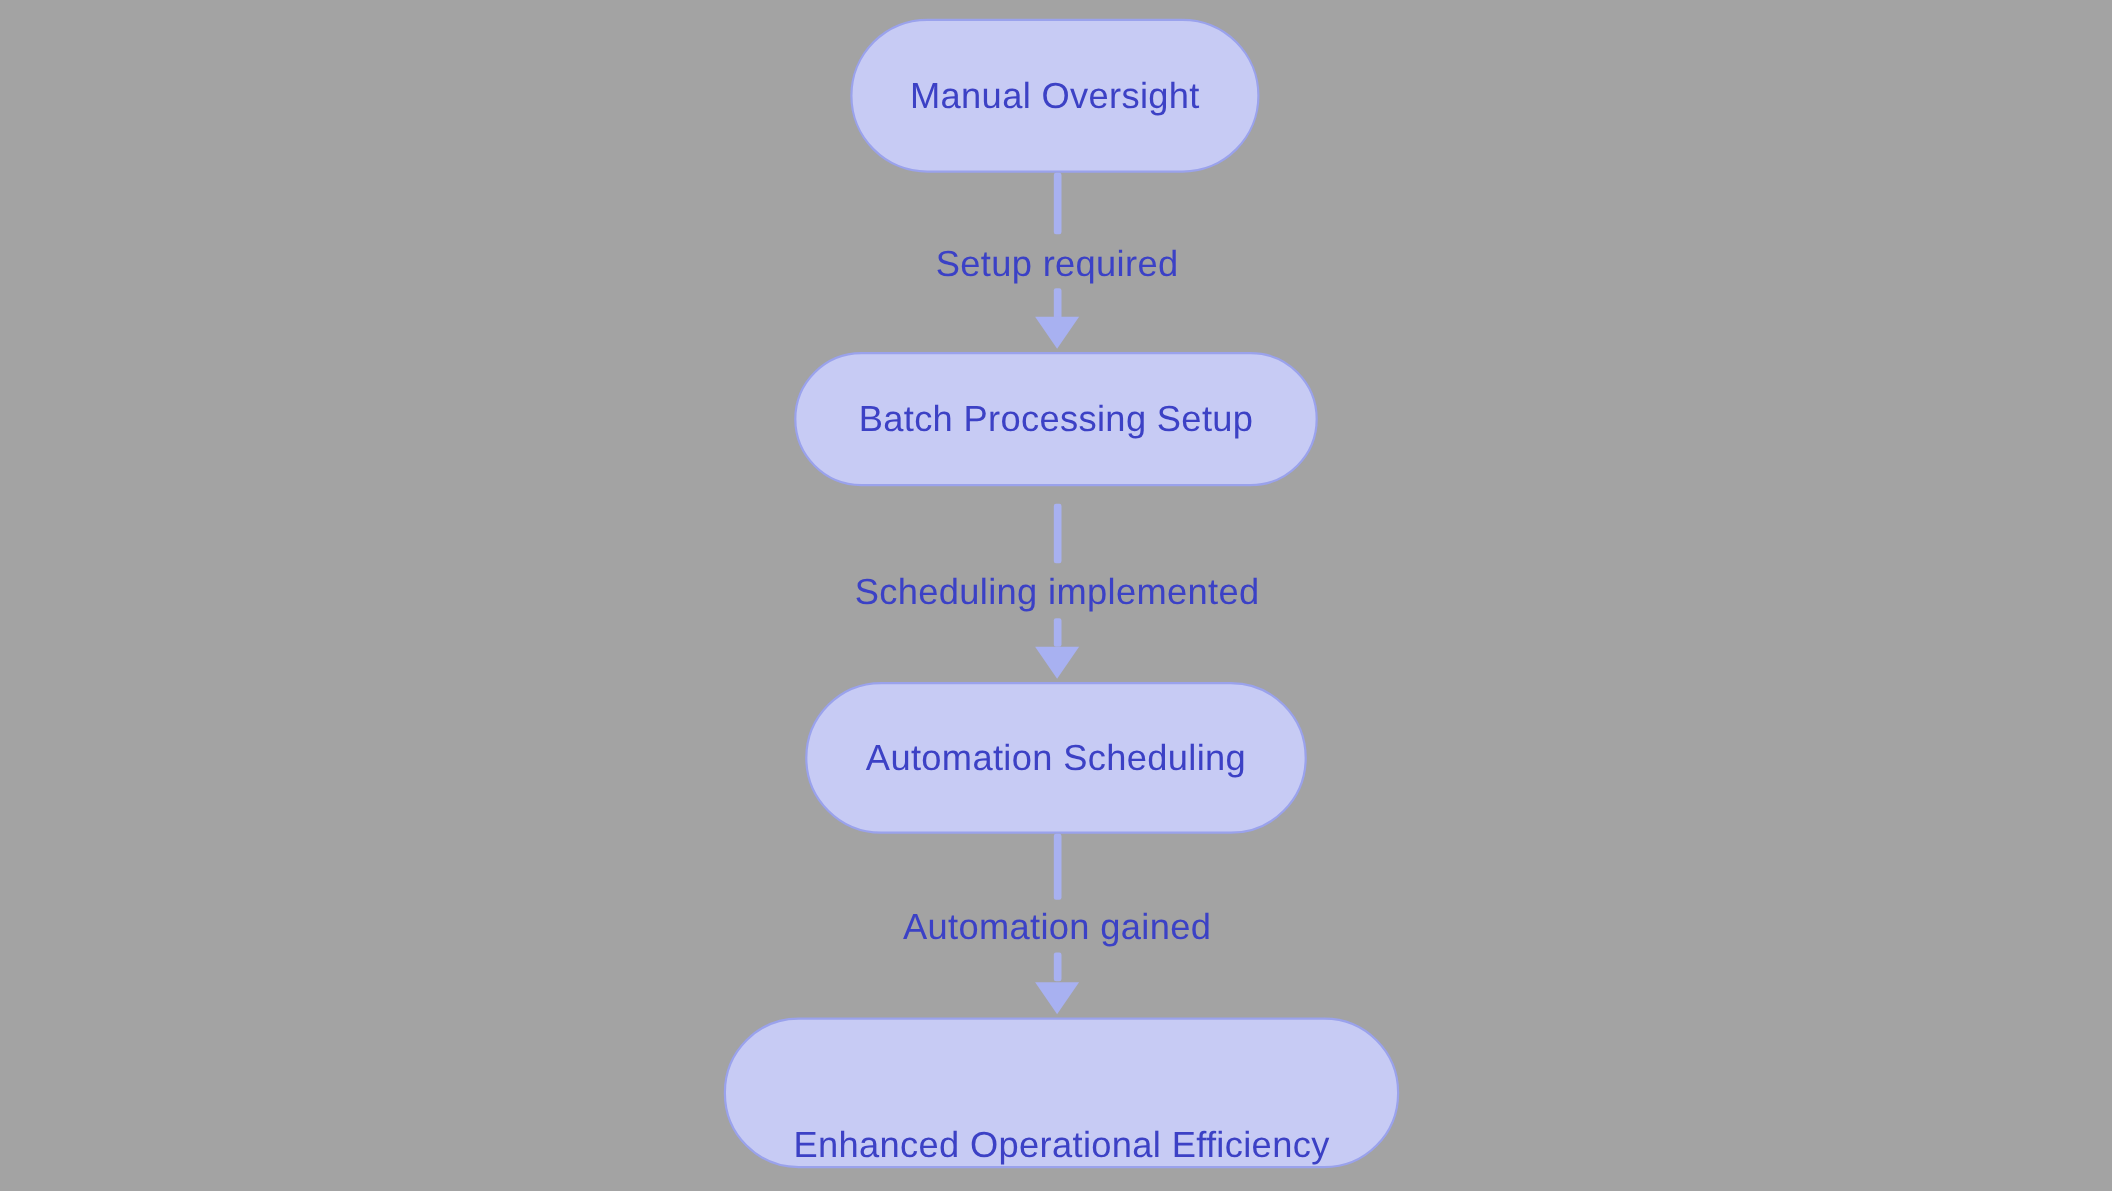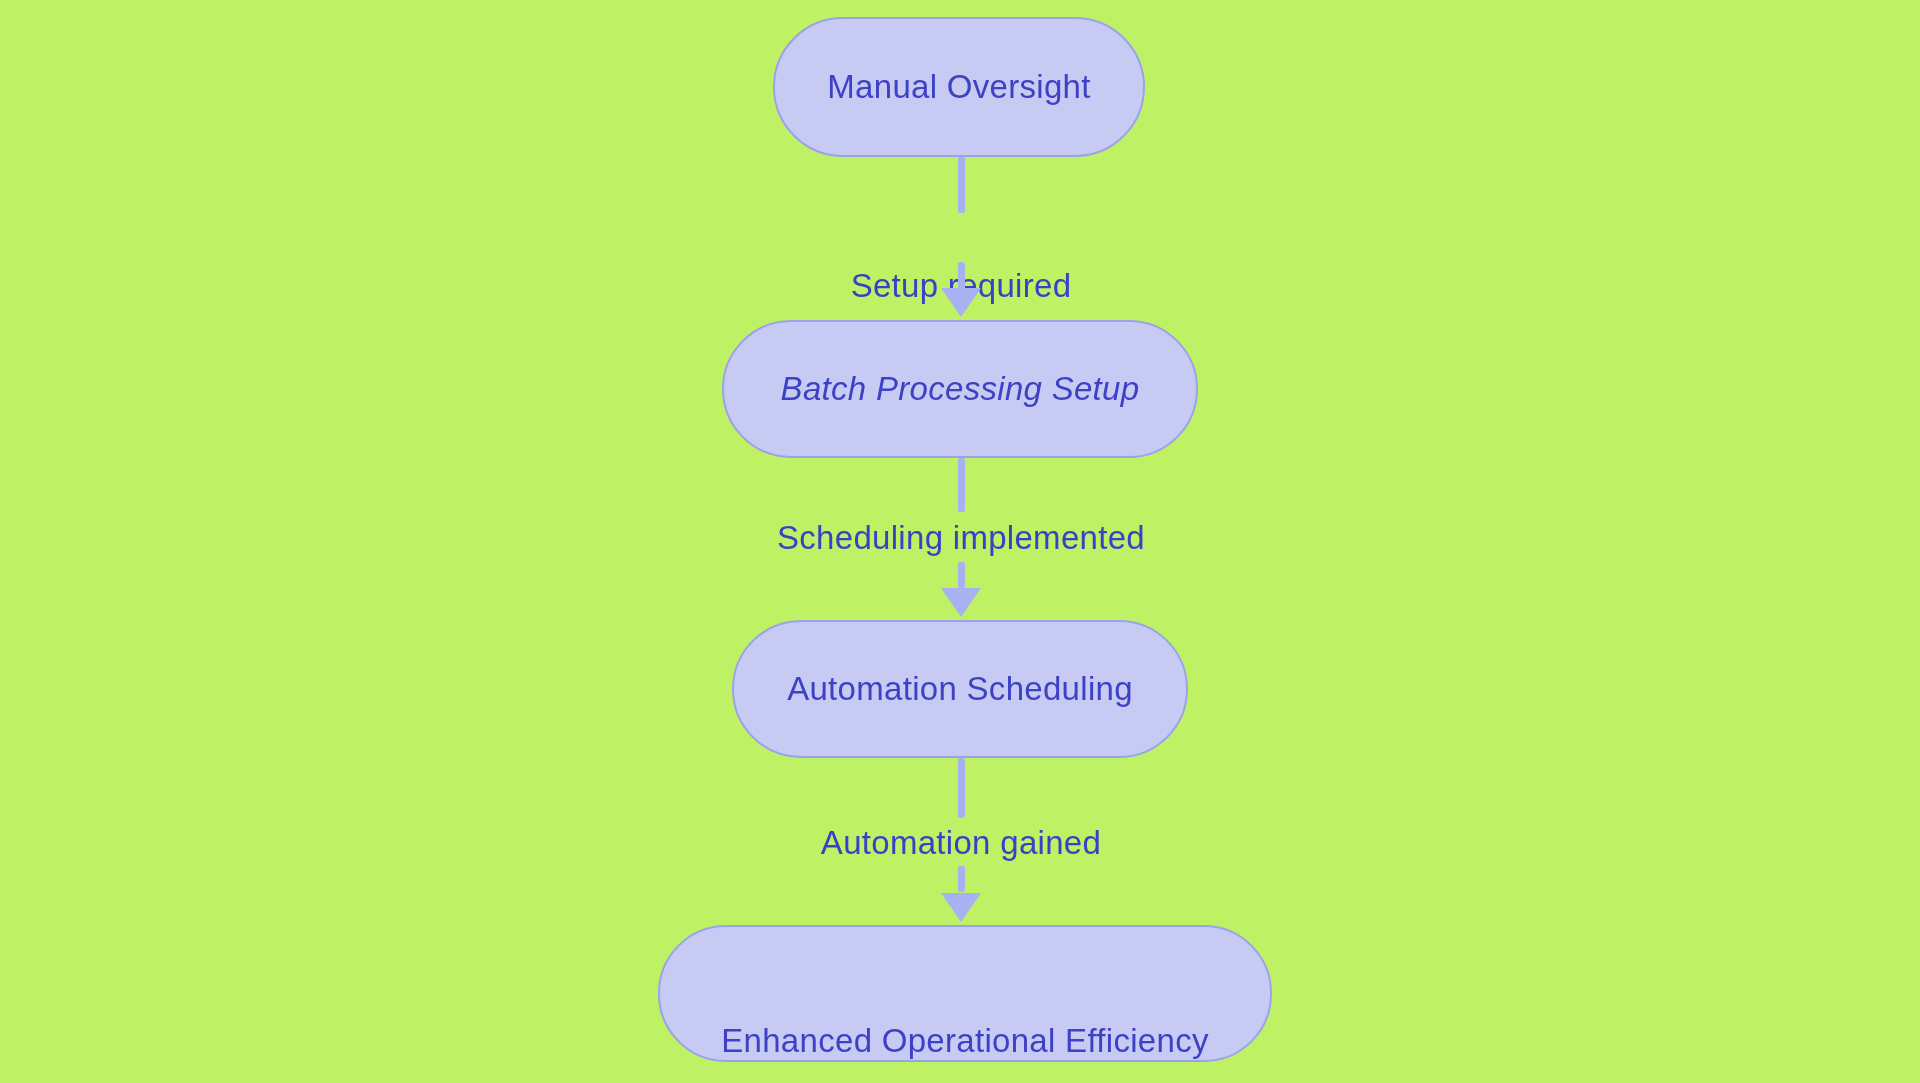--- a/index.html
+++ b/index.html
@@ -8,21 +8,21 @@
     background: #ffffff;
     width: 1920px;
     height: 1083px;
     overflow: hidden;
     font-family: "Liberation Sans", sans-serif;
   }
   .canvas {
     position: relative;
     width: 1920px;
     height: 1083px;
-    background: #bef264;
+    background: #a3a3a3;
   }
   .node {
     position: absolute;
     background: #c7cbf4;
     border: 2px solid #9aa2ec;
     border-radius: 70px;
     display: flex;
     align-items: center;
     justify-content: center;
     box-sizing: border-box;
@@ -60,25 +60,25 @@
 </head>
 <body>
 
 <div class="canvas">
 
   <div class="node" style="left:773px; top:17px; width:372px; height:140px;">
     <span class="node-label">Manual Oversight</span>
   </div>
 
   <div class="edge-seg" style="left:958px; top:157px; height:56px;"></div>
-  <div class="edge-label" style="top:240px;margin-top:46px;">Setup required</div>
+  <div class="edge-label" style="top:240px;">Setup required</div>
   <div class="edge-seg" style="left:958px; top:262px; height:28px;"></div>
   <div class="arrowhead" style="left:941px; top:288px;"></div>
 
-  <div class="node" style="left:722px; top:320px; width:476px; height:138px; border-radius:69px;font-style:italic;">
+  <div class="node" style="left:722px; top:320px; width:476px; height:122px; border-radius:69px;">
     <span class="node-label">Batch Processing Setup</span>
   </div>
 
   <div class="edge-seg" style="left:958px; top:458px; height:54px;"></div>
   <div class="edge-label" style="top:538px;">Scheduling implemented</div>
   <div class="edge-seg" style="left:958px; top:562px; height:26px;"></div>
   <div class="arrowhead" style="left:941px; top:588px;"></div>
 
   <div class="node" style="left:732px; top:620px; width:456px; height:138px; border-radius:69px;">
     <span class="node-label">Automation Scheduling</span>

